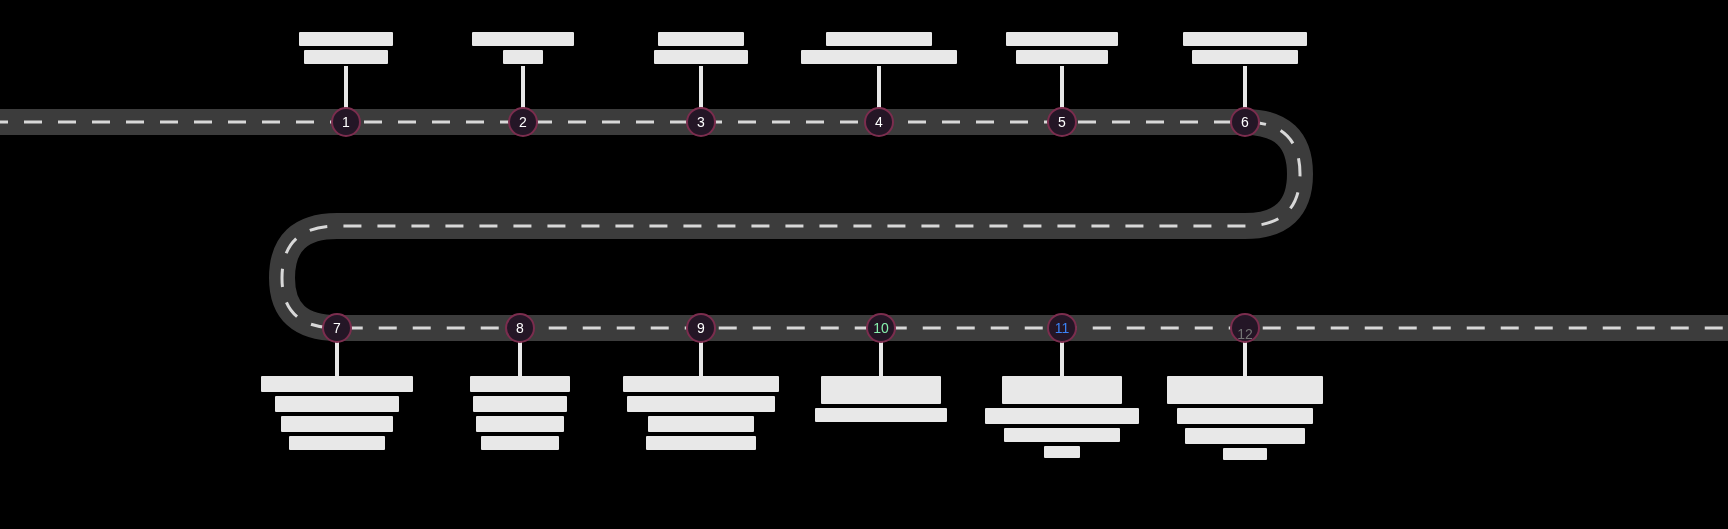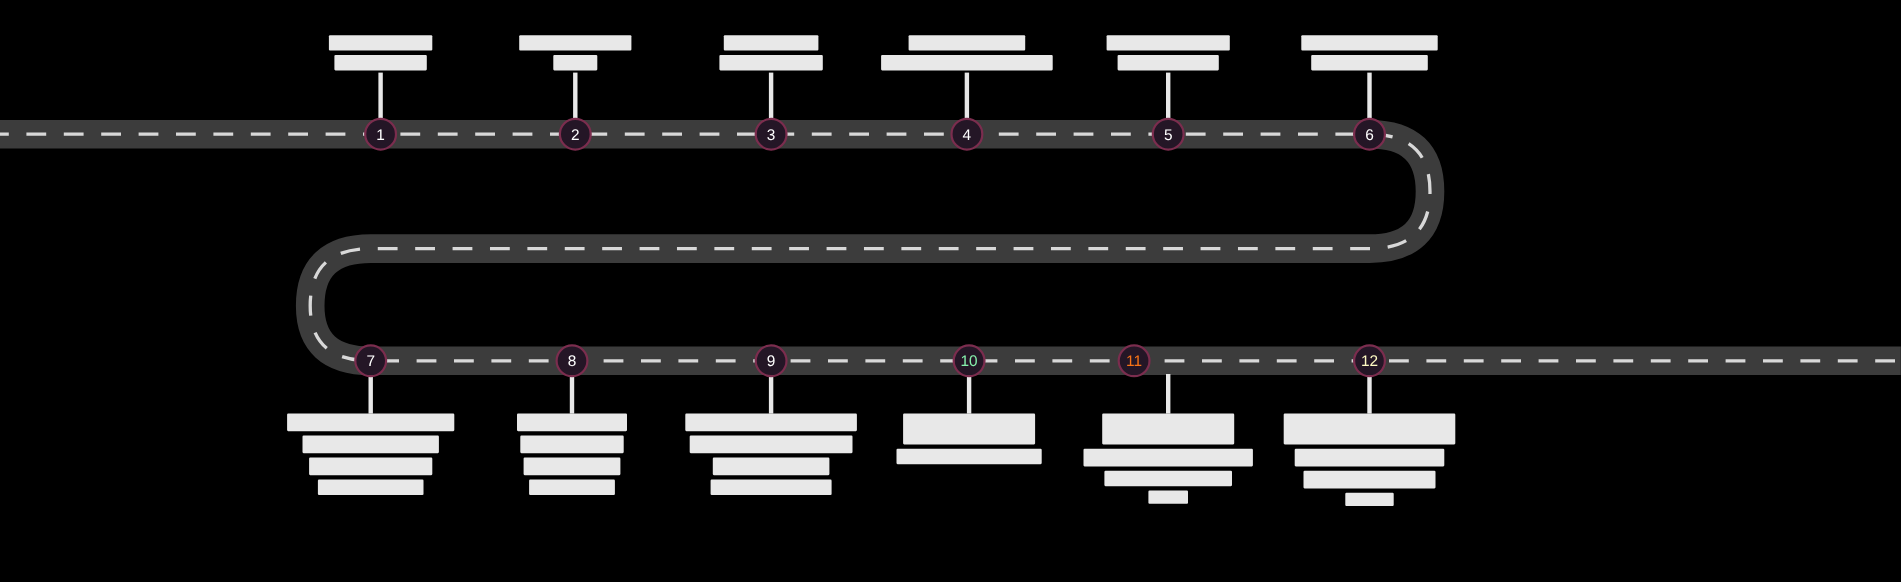--- a/index.html
+++ b/index.html
@@ -160,28 +160,28 @@
       <div class="milestone" style="left: 866px; top: 313px; background: rgb(36, 22, 38); border-color: rgb(123, 45, 78); color: #86efac;">
         <span>10</span>
       </div>
       <div class="stem" style="left: 1060px; top: 340px; height: 36px;"></div>
       <div class="label-group bottom" style="left: 972px; width: 180px; top: 376px; height: 82px;">
         <div class="label-bar" style="position: absolute; width: 120px; height: 28px; left: 30px; top: 0px; background: rgb(232, 232, 232);"></div>
         <div class="label-bar" style="position: absolute; width: 154px; height: 16px; left: 13px; top: 32px; background: rgb(232, 232, 232);"></div>
         <div class="label-bar" style="position: absolute; width: 116px; height: 14px; left: 32px; top: 52px; background: rgb(232, 232, 232);"></div>
         <div class="label-bar" style="position: absolute; width: 36px; height: 12px; left: 72px; top: 70px; background: rgb(232, 232, 232);"></div>
       </div>
-      <div class="milestone" style="left: 1016px; top: 313px; background: rgb(36, 22, 38); border-color: rgb(123, 45, 78); color: #f97316;">
+      <div class="milestone" style="left: 1047px; top: 313px; background: rgb(36, 22, 38); border-color: rgb(123, 45, 78); color: #3b82f6;">
         <span>11</span>
       </div>
       <div class="stem" style="left: 1243px; top: 340px; height: 36px;"></div>
       <div class="label-group bottom" style="left: 1155px; width: 180px; top: 376px; height: 84px;">
         <div class="label-bar" style="position: absolute; width: 156px; height: 28px; left: 12px; top: 0px; background: rgb(232, 232, 232);"></div>
         <div class="label-bar" style="position: absolute; width: 136px; height: 16px; left: 22px; top: 32px; background: rgb(232, 232, 232);"></div>
         <div class="label-bar" style="position: absolute; width: 120px; height: 16px; left: 30px; top: 52px; background: rgb(232, 232, 232);"></div>
         <div class="label-bar" style="position: absolute; width: 44px; height: 12px; left: 68px; top: 72px; background: rgb(232, 232, 232);"></div>
       </div>
-      <div class="milestone" style="left: 1230px; top: 313px; background: rgb(36, 22, 38); border-color: rgb(123, 45, 78); color: #fef9c3;">
+      <div class="milestone" style="left: 1230px; top: 313px; background: rgb(36, 22, 38); border-color: rgb(123, 45, 78); color: #737373; align-items: flex-end;">
         <span>12</span>
       </div>
     </div>
 
 </div>
 
 </body></html>

